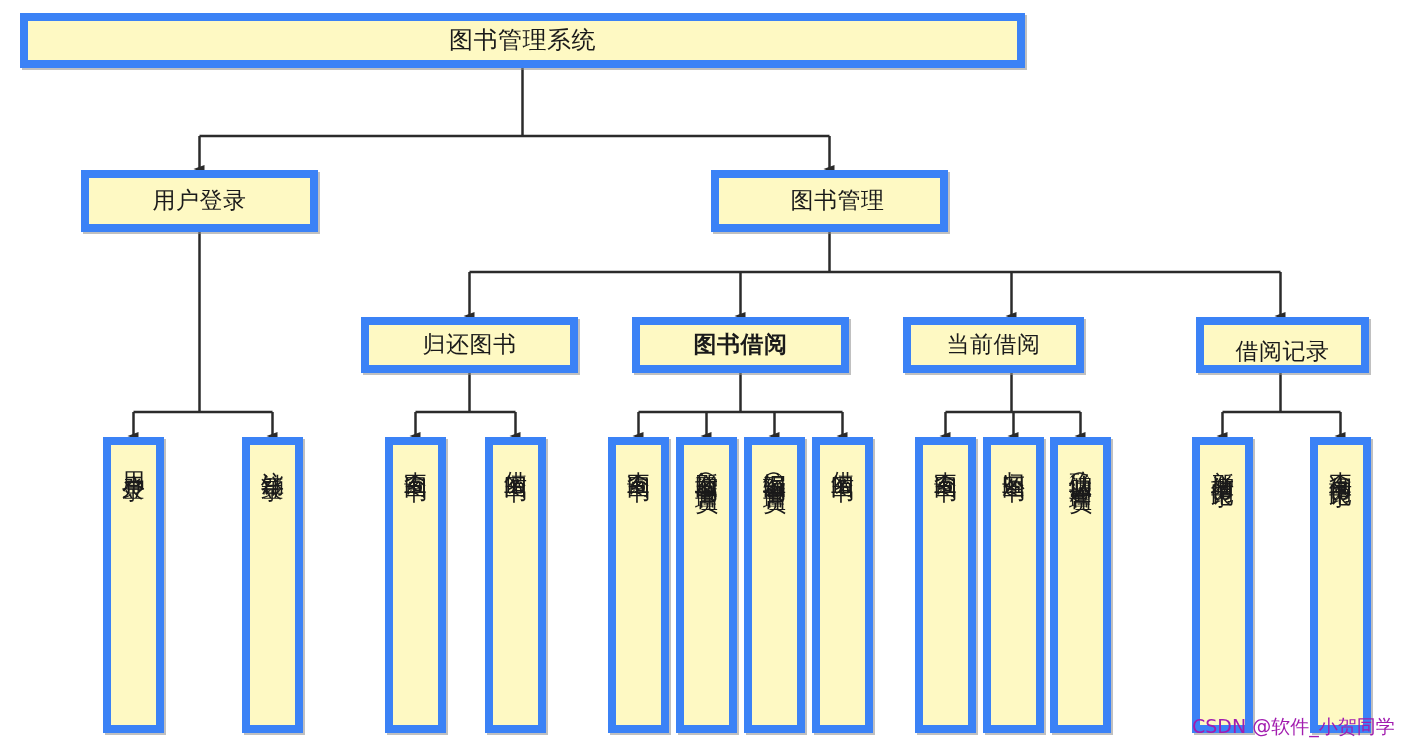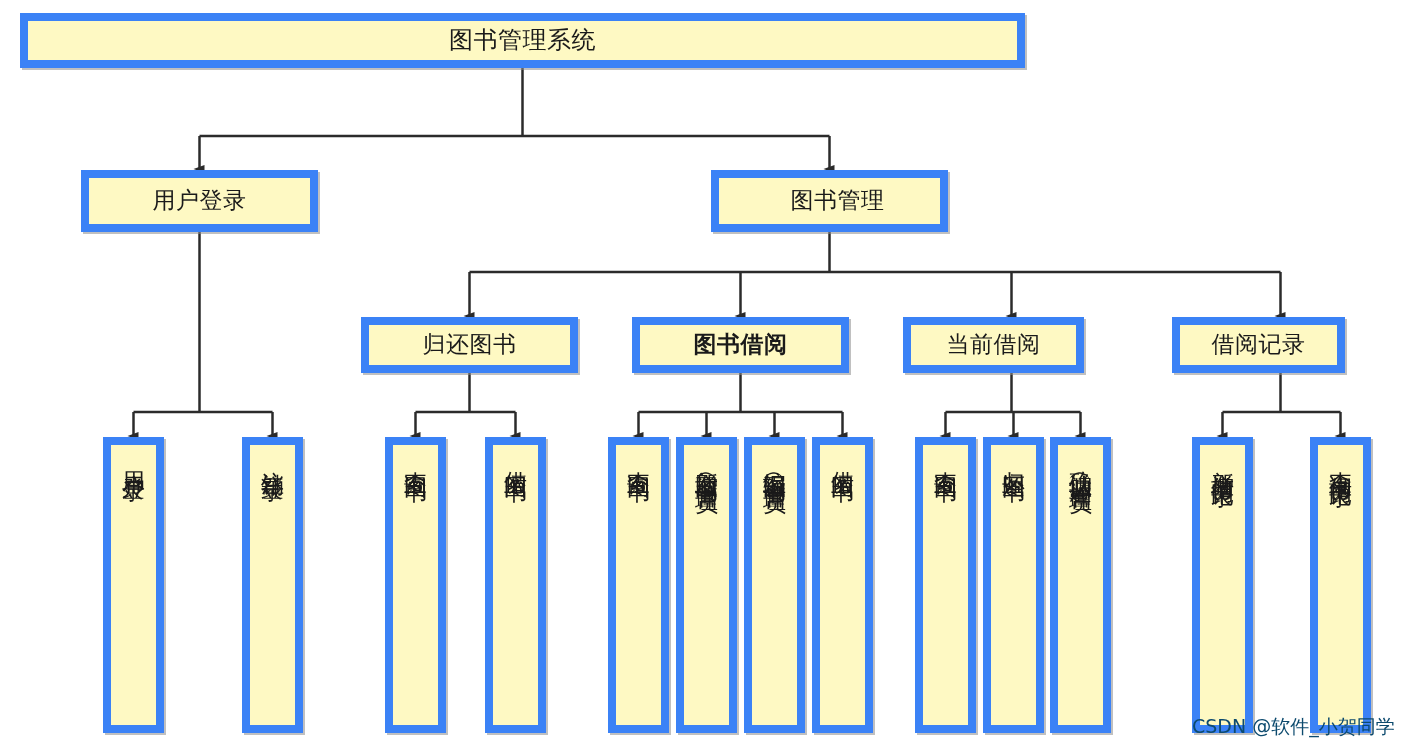--- a/index.html
+++ b/index.html
@@ -57,21 +57,21 @@
   }
   .connector-layer {
     position: absolute;
     left: 0; top: 0;
     width: 1405px;
     height: 747px;
     pointer-events: none;
   }
   .wm {
     position: absolute;
-    color: #0c4a6e;
+    color: #a21caf;
     font-size: 19px;
     white-space: nowrap;
     font-family: "DejaVu Sans", "Liberation Sans", sans-serif;
   }
 </style>
 </head>
 <body>
 
 <div id="diagram-root">
   <svg class="connector-layer" width="1405" height="747" viewBox="0 0 1405 747" xmlns="http://www.w3.org/2000/svg">
@@ -128,21 +128,21 @@
       </div>
       <div class="node horizontal" style="left: 361px; top: 317px; width: 217px; height: 56px;">
         <span class="node-label">归还图书</span>
       </div>
       <div class="node horizontal" style="left: 632px; top: 317px; width: 217px; height: 56px; font-weight: bold;">
         <span class="node-label">图书借阅</span>
       </div>
       <div class="node horizontal" style="left: 903px; top: 317px; width: 181px; height: 56px;">
         <span class="node-label">当前借阅</span>
       </div>
-      <div class="node horizontal" style="left: 1172px; top: 317px; width: 173px; height: 56px;">
+      <div class="node horizontal" style="left: 1196px; top: 317px; width: 173px; height: 56px; align-items: flex-end;">
         <span class="node-label">借阅记录</span>
       </div>
       <div class="node vertical" style="left: 103px; top: 437px; width: 61px; height: 296px;">
         <span class="node-label">用户登录</span>
       </div>
       <div class="node vertical" style="left: 242px; top: 437px; width: 61px; height: 296px;">
         <span class="node-label">注销登录</span>
       </div>
       <div class="node vertical" style="left: 385px; top: 437px; width: 61px; height: 296px;">
         <span class="node-label">查询图书</span>

